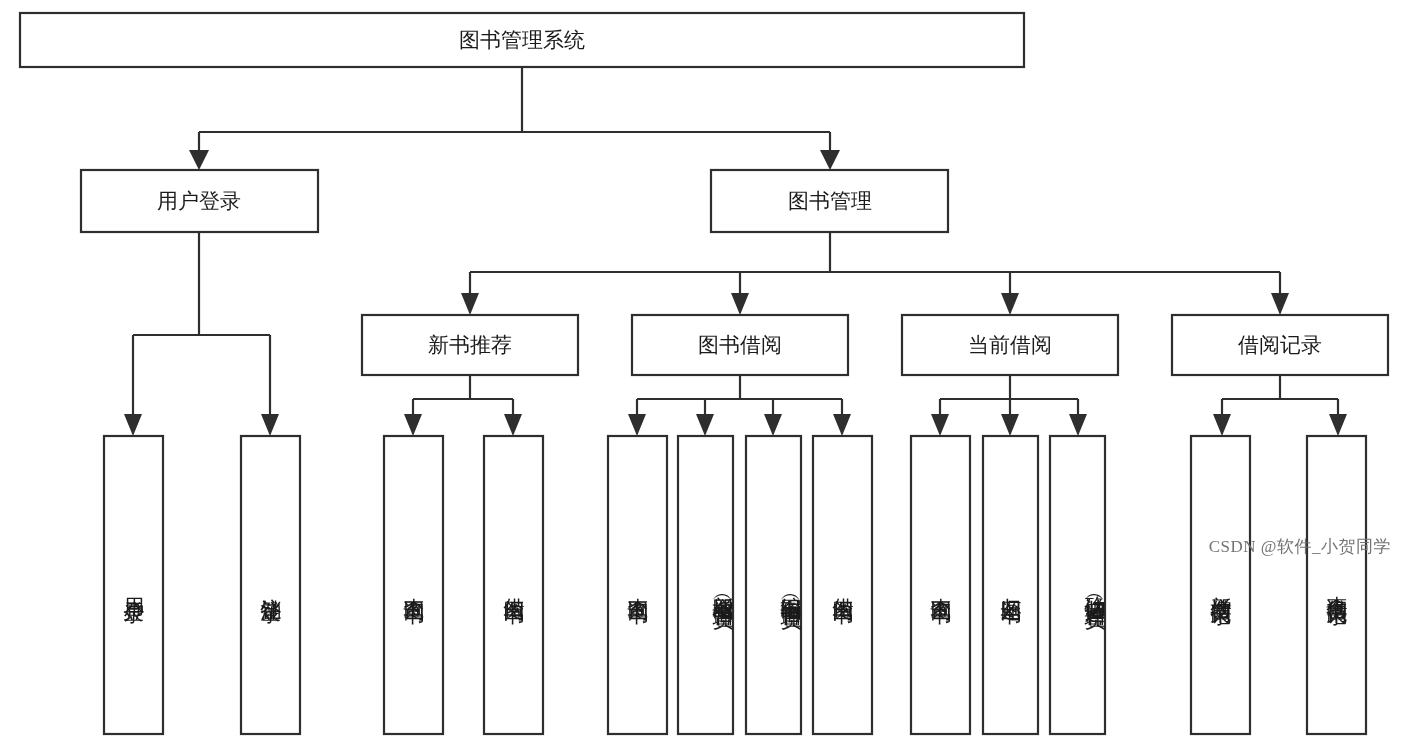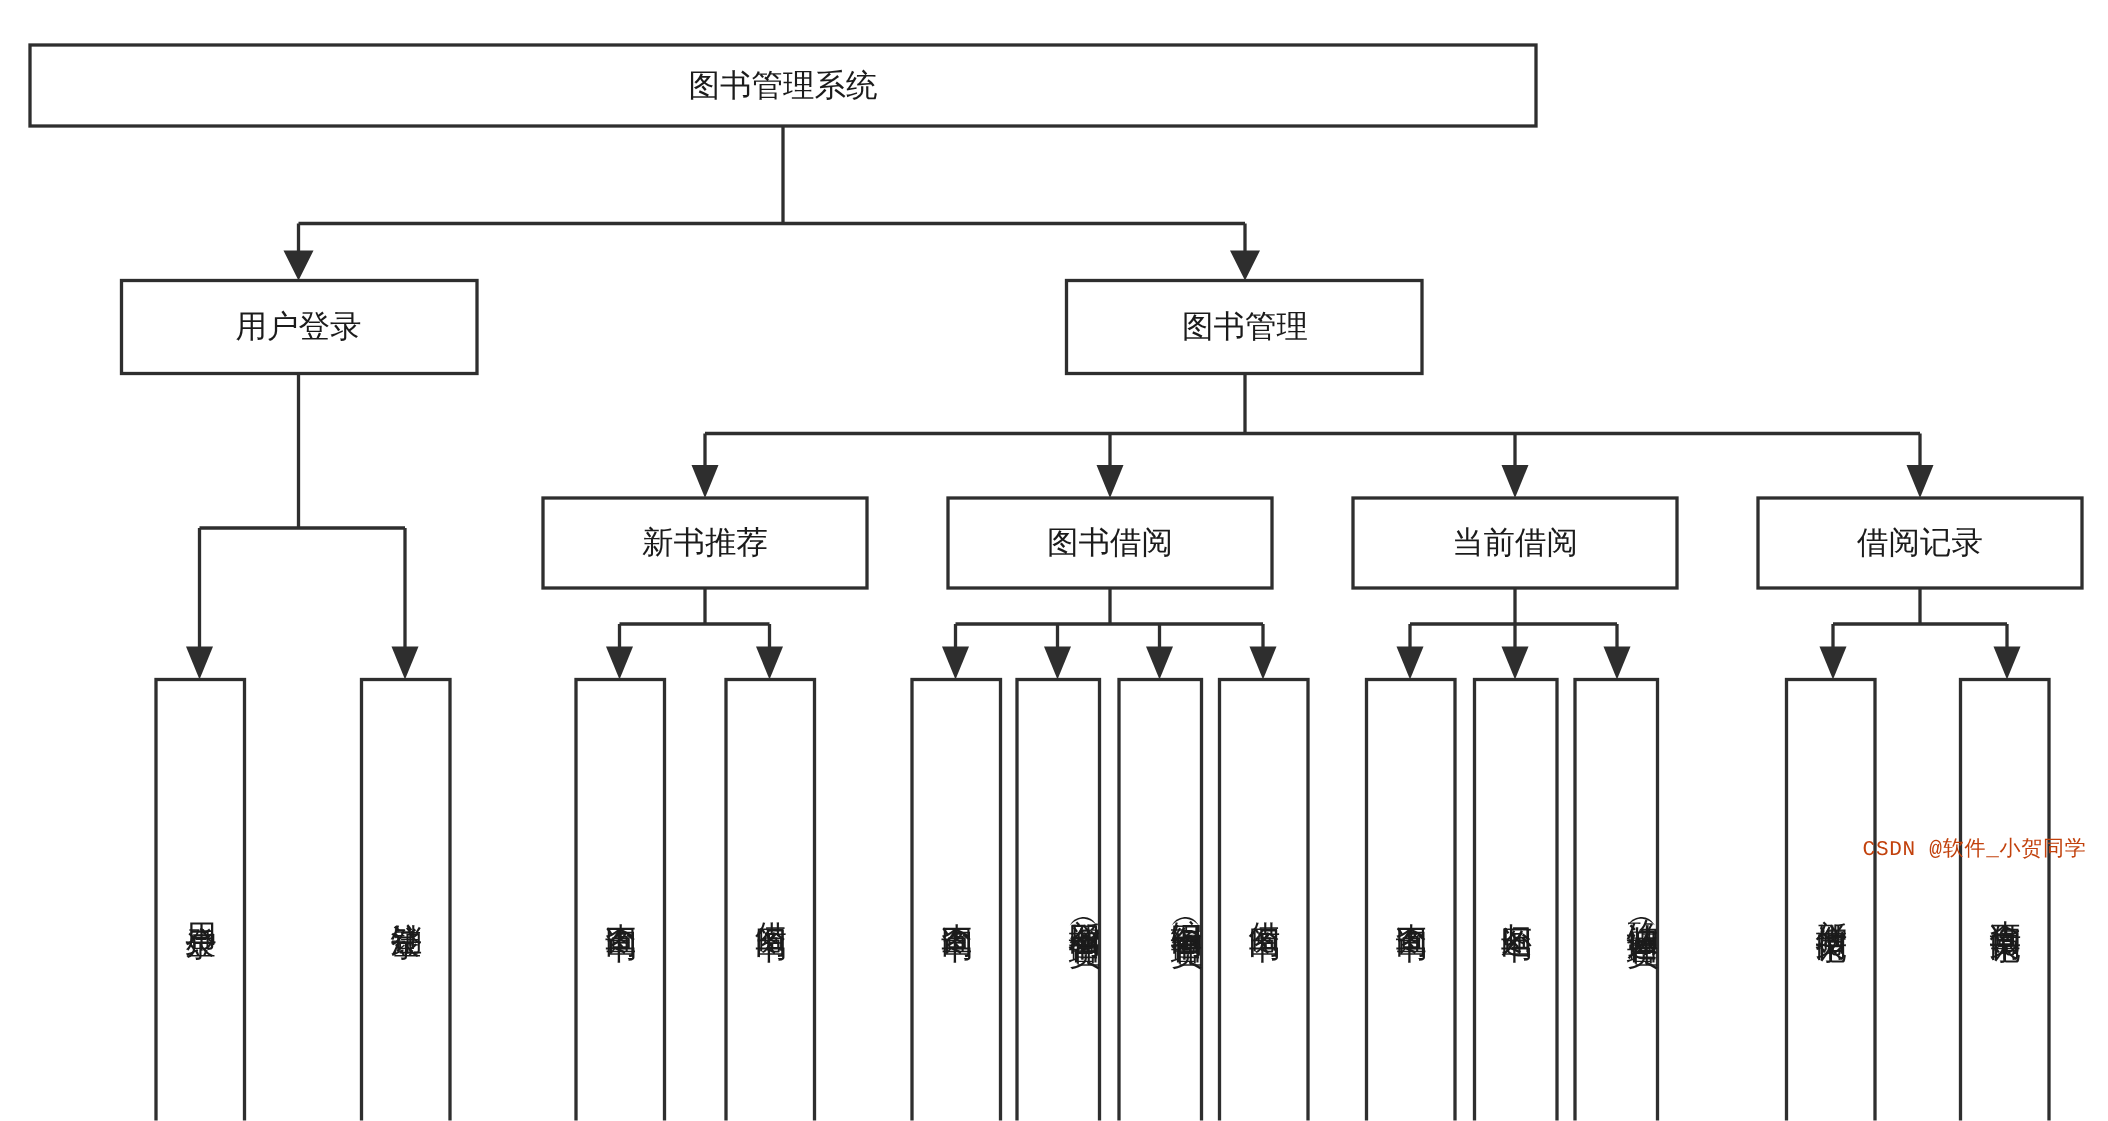--- a/index.html
+++ b/index.html
@@ -12,21 +12,20 @@
     height: 747px;
     overflow: hidden;
     font-family: "DejaVu Sans", "Liberation Sans", sans-serif;
     position: relative;
   }
   #diagram-root {
     position: relative;
     width: 1405px;
     height: 564px;
     background: #ffffff;
-    margin-top: 17px;
   }
   svg#org-chart {
     position: absolute;
     left: 0;
     top: 0;
     width: 1405px;
     height: 747px;
     display: block;
   }
   .node-box {
@@ -48,23 +47,23 @@
     font-family: "DejaVu Sans", "Liberation Sans", sans-serif;
     fill: #1b1b1b;
     font-size: 21px;
     text-anchor: middle;
     dominant-baseline: middle;
   }
   .watermark {
     position: absolute;
     right: 14px;
     bottom: 6px;
-    font-family: Liberation Mono, monospace;
-    font-size: 14px;
-    color: #c2410c;
+    font-family: Liberation Serif, serif;
+    font-size: 17px;
+    color: #737373;
     letter-spacing: 0.5px;
     white-space: nowrap;
     pointer-events: none;
   }
   
   .leaf-text {
     position: absolute;
     writing-mode: vertical-rl;
     text-orientation: upright;
     font-family: "DejaVu Sans", "Liberation Sans", sans-serif;

